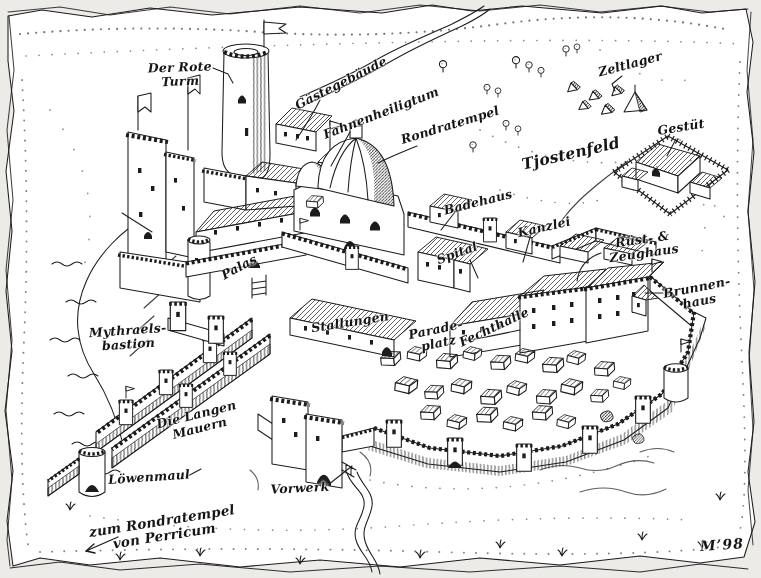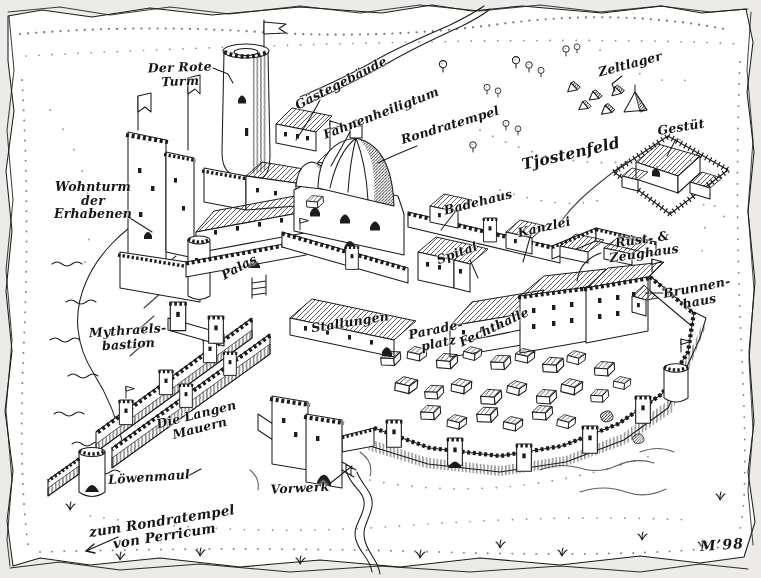--- a/index.html
+++ b/index.html
@@ -463,23 +463,20 @@
     <path d="M676,139 L667,156"></path>
     <g>
       <path d="M118,537 L86,551" stroke-width="1.3"></path>
       <path d="M86,551 L94,544 M86,551 L95,553" stroke-width="1.3"></path>
     </g>
   </g>
 </svg>
 
   <div class="lbl" style="left:180px;top:74px;--r:-2deg">Der Rote
 Turm</div>
-  <div class="lbl" style="left:93px;top:200px">Wohnturm
-der
-Erhabenen</div>
   <div class="lbl" style="left:341px;top:83px;--r:-27deg">Gästegebäude</div>
   <div class="lbl" style="left:381px;top:113px;--r:-21deg">Fahnenheiligtum</div>
   <div class="lbl" style="left:450px;top:125px;--r:-17deg">Rondratempel</div>
   <div class="lbl lbl-lg" style="left:571px;top:154px;--r:-13deg">Tjostenfeld</div>
   <div class="lbl" style="left:630px;top:64px;--r:-15deg">Zeltlager</div>
   <div class="lbl" style="left:681px;top:127px;--r:-9deg">Gestüt</div>
   <div class="lbl" style="left:478px;top:202px;--r:-14deg">Badehaus</div>
   <div class="lbl" style="left:544px;top:227px;--r:-13deg">Kanzlei</div>
   <div class="lbl" style="left:457px;top:253px;--r:-20deg">Spital</div>
   <div class="lbl" style="left:643px;top:246px;--r:-8deg">Rüst- &amp; Zeughaus</div>

